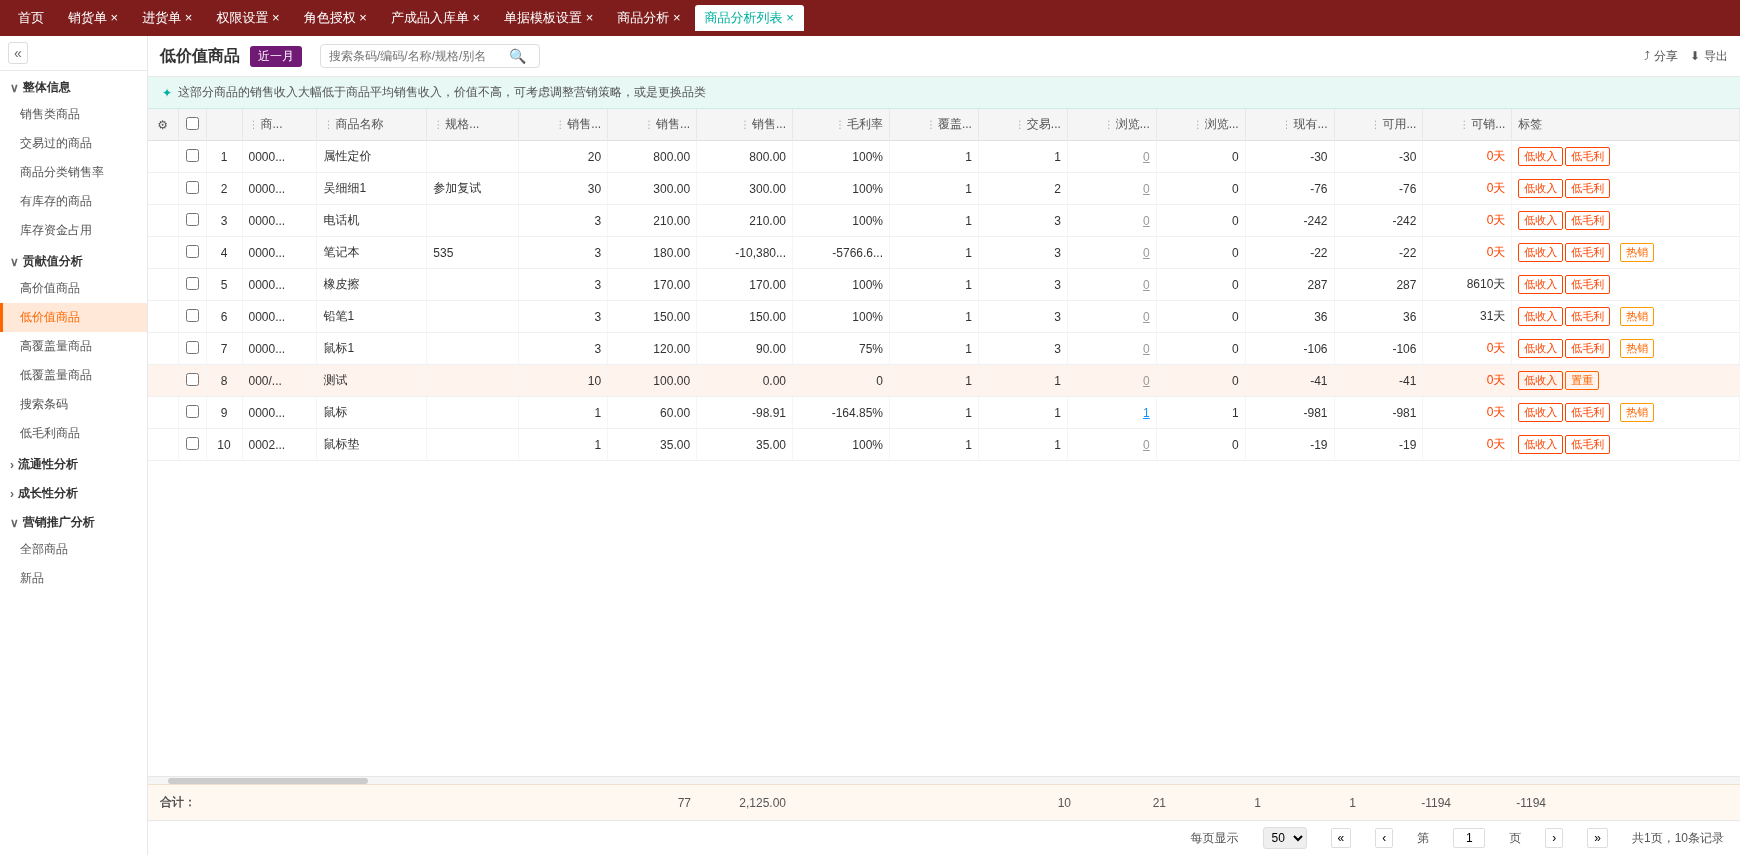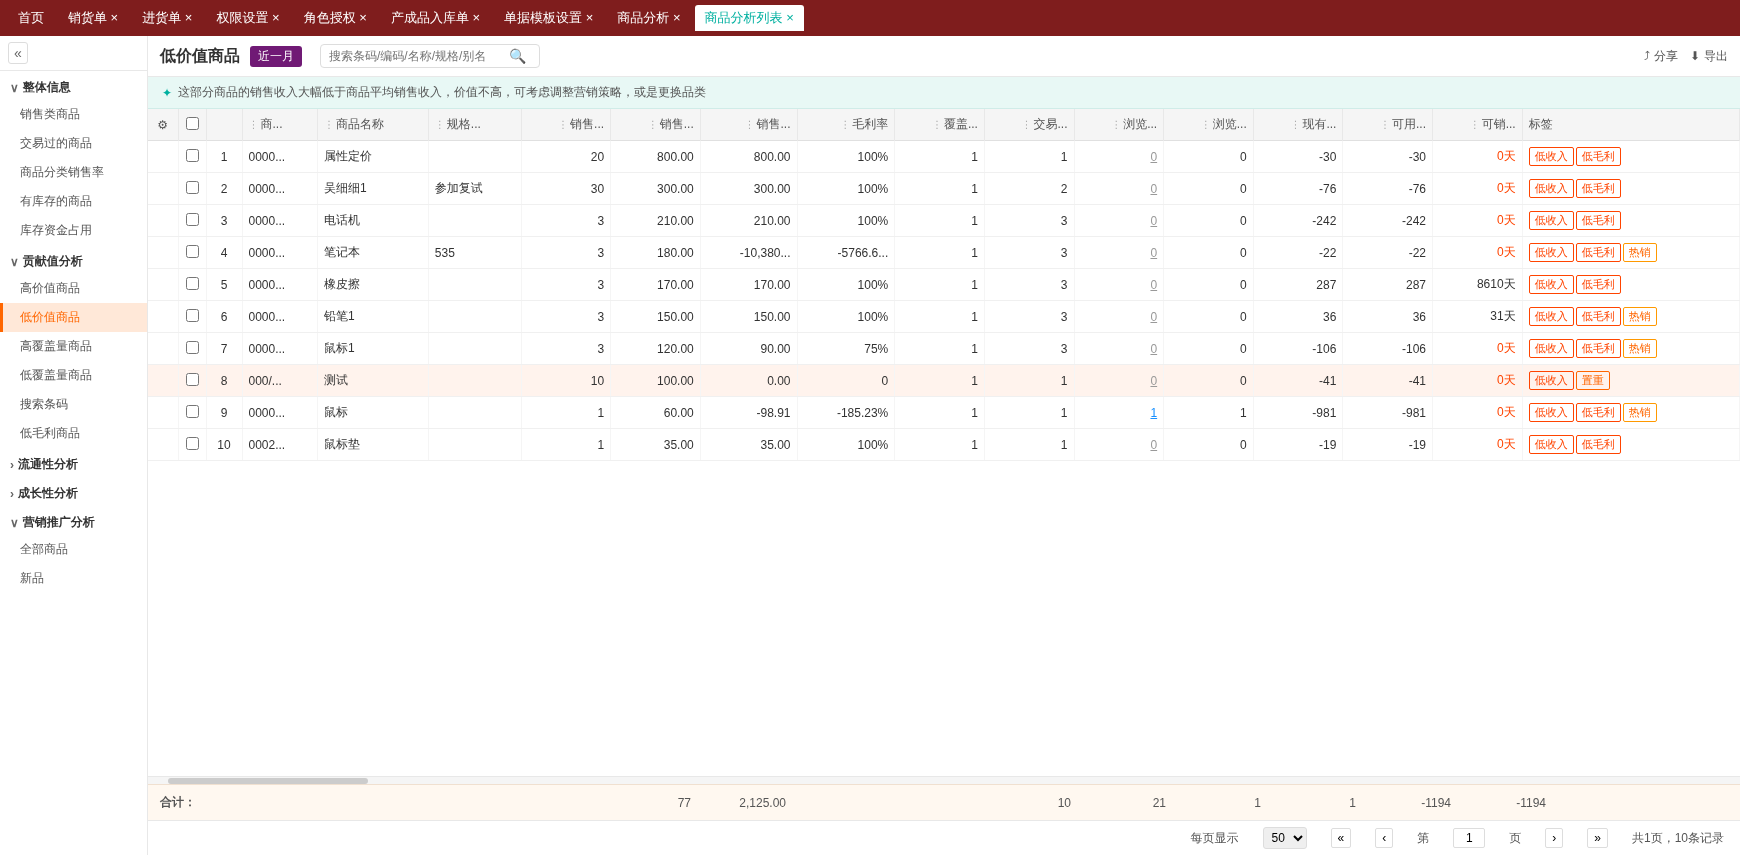--- a/index.html
+++ b/index.html
@@ -164,21 +164,21 @@
     tr.highlighted td { background: #fff3ed; }
     .tag {
       display: inline-block;
       padding: 1px 5px;
       border-radius: 2px;
       font-size: 11px;
       margin-right: 2px;
     }
     .tag-red { color: #ff4400; border: 1px solid #ff4400; }
     .tag-orange { color: #ff6600; border: 1px solid #ff6600; }
-    .tag-hot { color: #ff6600; border: 1px solid #ff9900; }
+    .tag-hot { color: #ff6600; border: 1px solid #ff9900; margin-left: 8px; }
     .link-cell { color: #1890ff; text-decoration: underline; cursor: pointer; }
     .zero-val { color: #999; }
     .days-red { color: #ff4400; }
 
     
     .summary-bar {
       background: #fff8f0;
       border-top: 1px solid #f0e0d0;
       display: flex;
       align-items: center;
@@ -534,21 +534,21 @@
             <tr>
     <td class="text-center"></td>
     <td class="text-center"><input type="checkbox" style=""></td>
     <td class="text-center">9</td>
     <td>0000...</td>
     <td>鼠标</td>
     <td></td>
     <td class="text-right">1</td>
     <td class="text-right">60.00</td>
     <td class="text-right">-98.91</td>
-    <td class="text-right">-185.23%</td>
+    <td class="text-right">-164.85%</td>
     <td class="text-right">1</td>
     <td class="text-right">1</td>
     <td class="text-right"><span class="link-cell">1</span></td>
     <td class="text-right">1</td>
     <td class="text-right">-981</td>
     <td class="text-right">-981</td>
     <td class="text-right days-red">0天</td>
     <td><span class="tag tag-red">低收入</span><span class="tag tag-red">低毛利</span><span class="tag tag-hot">热销</span></td>
   </tr>
             <tr>

